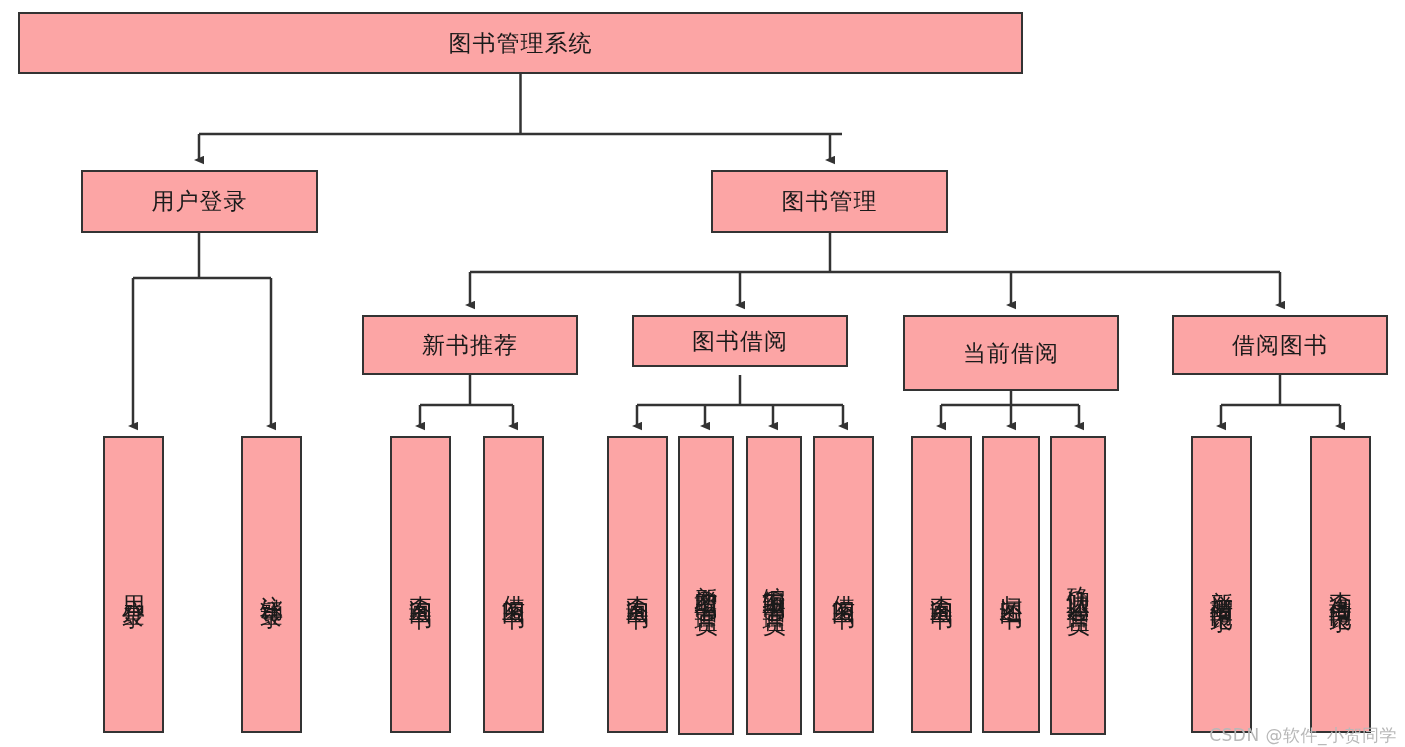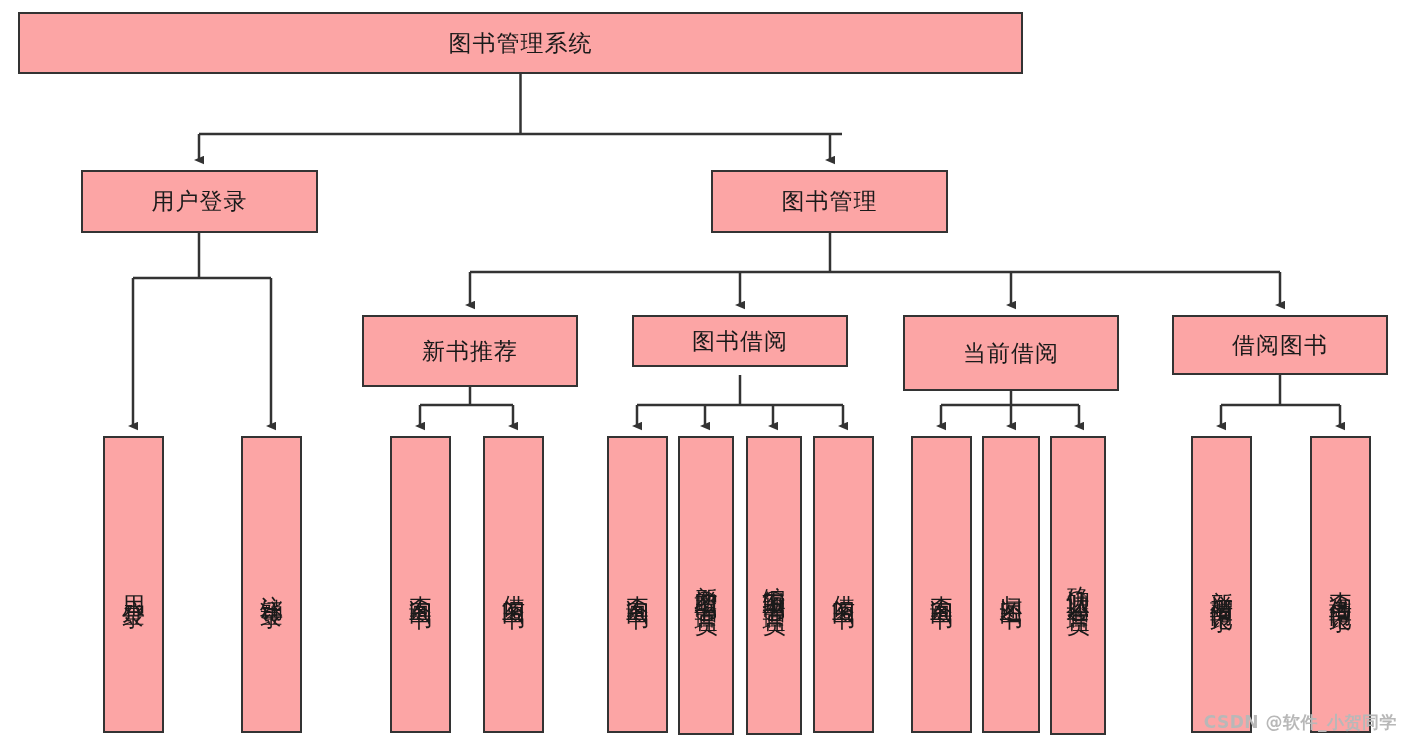--- a/index.html
+++ b/index.html
@@ -48,27 +48,26 @@
   }
   .node.vert .vtext {
     writing-mode: vertical-rl;
     text-orientation: upright;
     line-height: 1;
     white-space: nowrap;
   }
   #watermark {
     position: absolute;
     right: 8px;
-    bottom: 13px;
+    bottom: 0;
     font-size: 17px;
     color: #b8b8b8;
     letter-spacing: 0.5px;
     white-space: nowrap;
     pointer-events: none;
-    font-weight: bold;
   }
 </style>
 </head>
 <body>
 
 <div id="canvas">
 
   <svg id="edges" viewBox="0 0 1405 747">
     <defs>
       <marker id="arrow" markerWidth="10" markerHeight="10" refX="4.2" refY="5" orient="auto" markerUnits="userSpaceOnUse">
@@ -123,21 +122,21 @@
     <span>图书管理系统</span>
   </div>
 
   <div class="node horiz" style="left:81px; top:170px; width:237px; height:63px;">
     <span>用户登录</span>
   </div>
   <div class="node horiz" style="left:711px; top:170px; width:237px; height:63px;">
     <span>图书管理</span>
   </div>
 
-  <div class="node horiz" style="left:362px; top:315px; width:216px; height:72px;">
+  <div class="node horiz" style="left:362px; top:315px; width:216px; height:60px;">
     <span>新书推荐</span>
   </div>
   <div class="node horiz" style="left:632px; top:315px; width:216px; height:52px;">
     <span>图书借阅</span>
   </div>
   <div class="node horiz" style="left:903px; top:315px; width:216px; height:76px;">
     <span>当前借阅</span>
   </div>
   <div class="node horiz" style="left:1172px; top:315px; width:216px; height:60px;">
     <span>借阅图书</span>

